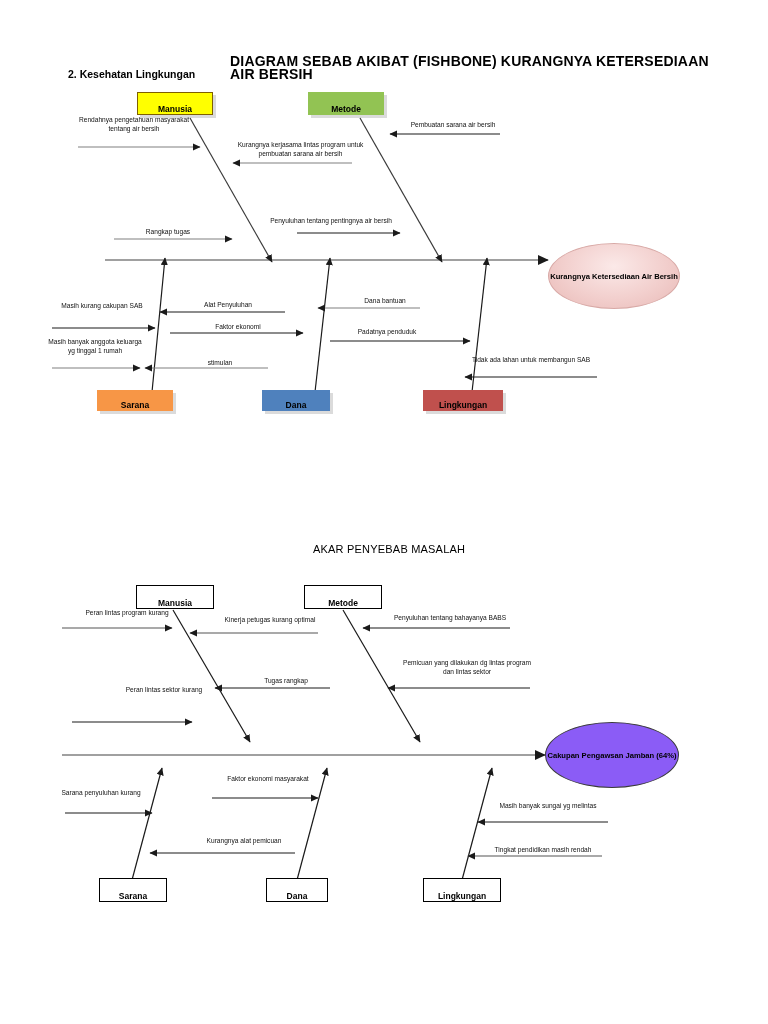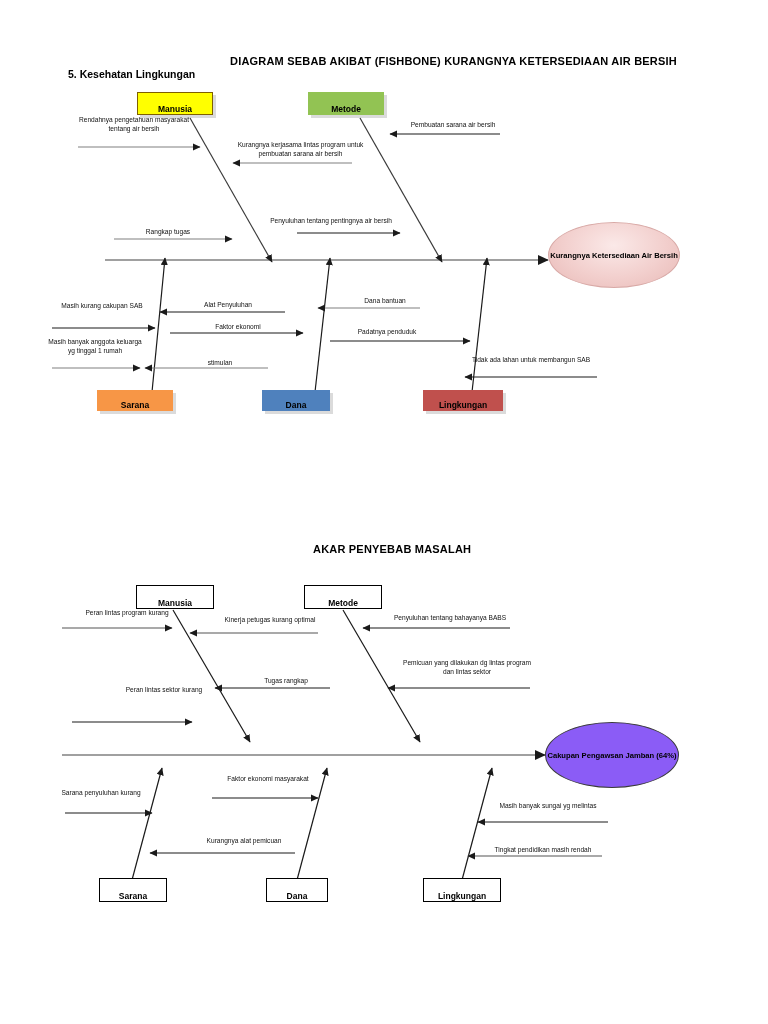--- a/index.html
+++ b/index.html
@@ -21,38 +21,38 @@
     width: 768px;
     height: 1024px;
   }
 
   
   .main-title {
     position: absolute;
     left: 230px;
     top: 55px;
     width: 480px;
-    font-size: 11px;
+    font-size: 14px;
     font-weight: bold;
     letter-spacing: 0.2px;
     line-height: 13px;
   }
   .section-label {
     position: absolute;
     left: 68px;
     top: 68px;
     font-size: 10.5px;
     font-weight: bold;
   }
   .sub-title {
     position: absolute;
     left: 313px;
     top: 543px;
     font-size: 11px;
-    font-weight: bold;
+    font-weight: normal;
     letter-spacing: 0.2px;
   }
 
   
   .cat-box {
     position: absolute;
     display: flex;
     align-items: flex-end;
     justify-content: center;
     font-size: 8.5px;
@@ -106,21 +106,21 @@
     background: #8b5cf6;
     border: 1.1px solid #3a3a3a;
   }
 </style>
 </head>
 <body>
 
 <div class="page">
 
   <div class="main-title">DIAGRAM SEBAB AKIBAT (FISHBONE) KURANGNYA KETERSEDIAAN AIR BERSIH</div>
-  <div class="section-label">5. Kesehatan Lingkungan</div>
+  <div class="section-label">2. Kesehatan Lingkungan</div>
   <div class="sub-title">AKAR PENYEBAB MASALAH</div>
 
   <svg class="layer" viewBox="0 0 768 1024">
     <defs>
       <marker id="ahDark" markerWidth="7" markerHeight="7" refX="6" refY="3" orient="auto">
         <path d="M0,0 L6.5,3 L0,6 z" fill="#1a1a1a"></path>
       </marker>
       <marker id="ahGray" markerWidth="7" markerHeight="7" refX="6" refY="3" orient="auto">
         <path d="M0,0 L6.5,3 L0,6 z" fill="#808080"></path>
       </marker>
@@ -188,21 +188,21 @@
   <div class="cat-box shadowed" style="left:97px; top:390px; width:76px; height:21px; background:#f79646; border:1px solid #f79646;">
     <span>Sarana</span>
   </div>
   <div class="cat-box shadowed" style="left:262px; top:390px; width:68px; height:21px; background:#4f81bd; border:1px solid #4f81bd;">
     <span>Dana</span>
   </div>
   <div class="cat-box shadowed" style="left:423px; top:390px; width:80px; height:21px; background:#c0504d; border:1px solid #c0504d;">
     <span>Lingkungan</span>
   </div>
 
-  <div class="effect-ellipse effect-1" style="left:548px; top:222px; width:132px; height:66px;">
+  <div class="effect-ellipse effect-1" style="left:548px; top:243px; width:132px; height:66px;">
     <span>Kurangnya Ketersediaan Air Bersih</span>
   </div>
 
   <div class="cause" style="left:78px; top:115px; width:112px;">Rendahnya pengetahuan masyarakat tentang air bersih</div>
   <div class="cause" style="left:233px; top:140px; width:135px;">Kurangnya kerjasama lintas program untuk pembuatan sarana air bersih</div>
   <div class="cause" style="left:120px; top:227px; width:96px;">Rangkap tugas</div>
   <div class="cause" style="left:393px; top:120px; width:120px;">Pembuatan sarana air bersih</div>
   <div class="cause" style="left:270px; top:216px; width:122px;">Penyuluhan tentang pentingnya air bersih</div>
   <div class="cause" style="left:52px; top:301px; width:100px;">Masih kurang cakupan SAB</div>
   <div class="cause" style="left:48px; top:337px; width:94px;">Masih banyak anggota keluarga yg tinggal 1 rumah</div>

